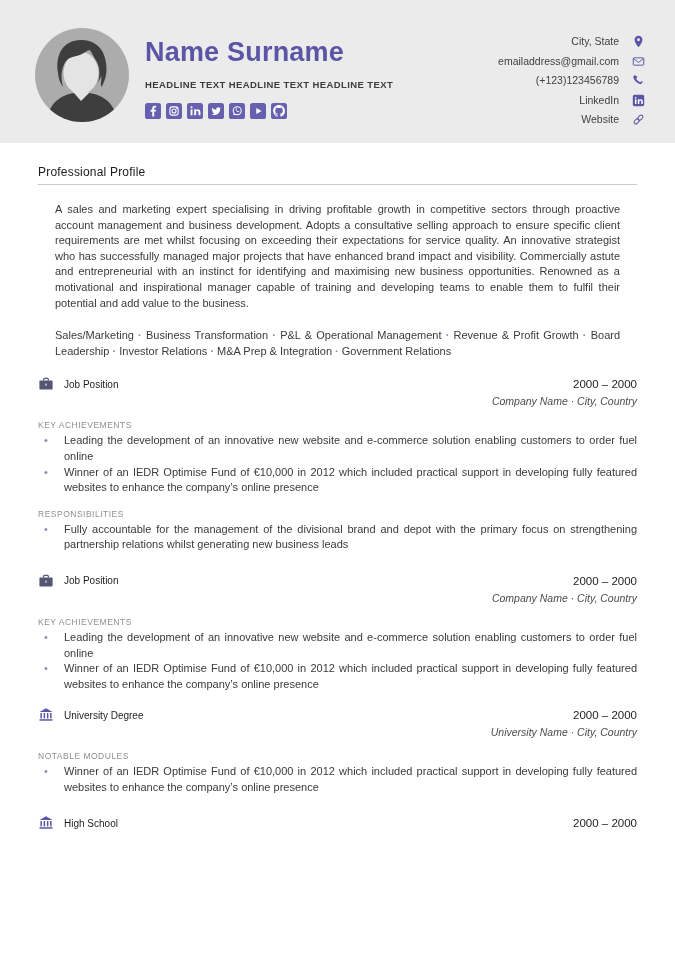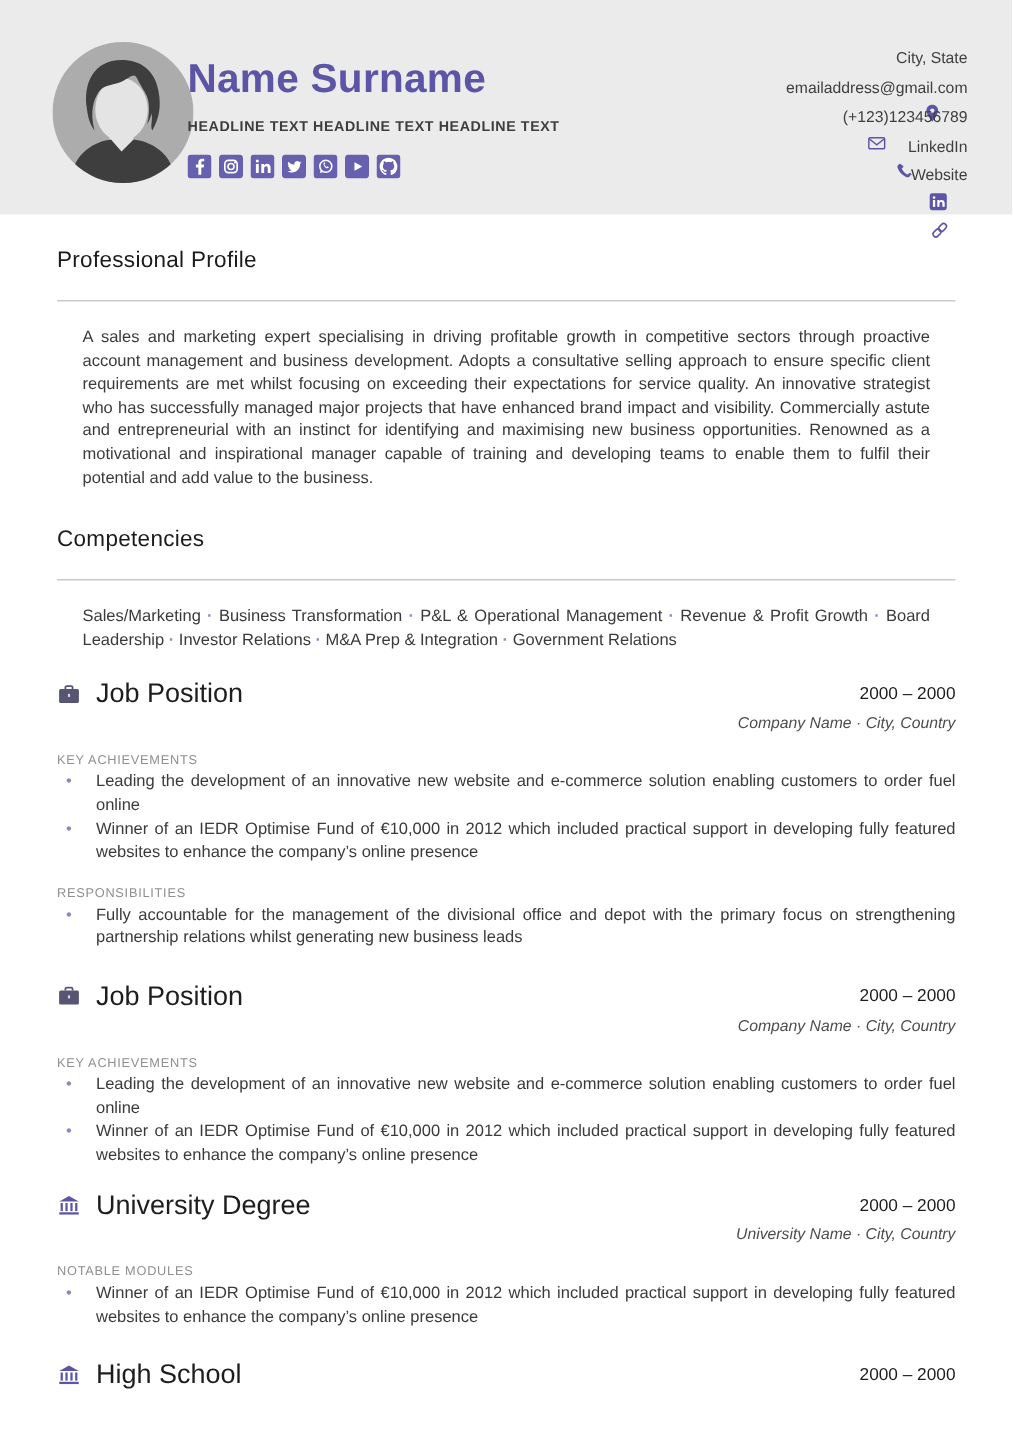--- a/index.html
+++ b/index.html
@@ -3,43 +3,43 @@
 <meta charset="utf-8">
 <style>
   * { box-sizing: border-box; }
   html,body { margin:0; padding:0; background:#fff; }
   body { font-family:"Liberation Sans", sans-serif; }
   .page { width:675px; min-height:956px; background:#fff; position:relative; overflow:hidden; }
 
   
   .header { height:143px; background:#ebebeb; position:relative; }
   .avatar { position:absolute; left:35px; top:28px; width:94px; height:94px; }
-  .identity { position:absolute; left:125px; top:38px; }
+  .identity { position:absolute; left:145px; top:38px; }
   .name { margin:0; font-size:27px; line-height:28px; font-weight:bold; color:#5c55a5; letter-spacing:.2px; }
   .headline { margin-top:13px; font-size:9.5px; font-weight:bold; color:#3d3d3d; letter-spacing:.4px;text-align:right; }
   .social { margin-top:13px; display:flex; gap:5px; }
   .s-icon { display:block; width:16px; height:16px; cursor:pointer; }
   .contact { position:absolute; right:30px; top:33px; display:flex; flex-direction:column; gap:5.5px; align-items:flex-end; }
-  .c-row { display:flex; align-items:center; gap:24px; height:14px; cursor:pointer;flex-direction:column; }
+  .c-row { display:flex; align-items:flex-end; gap:13px; height:14px; cursor:pointer; }
   .c-label { font-size:10.5px; color:#3f3f3f; }
   .c-icon { width:13px; height:13px; display:block; }
 
   
   .content { padding:0 38px 30px; }
-  .sec-title { font-size:15px; font-weight:400; color:#1b1b1b; margin:24px 0 13px;
-               padding-bottom:18px; border-bottom:1px solid #c9c9c9; letter-spacing:.2px; }
+  .sec-title { font-size:12px; font-weight:400; color:#1b1b1b; margin:24px 0 13px;
+               padding-bottom:5px; border-bottom:1px solid #c9c9c9; letter-spacing:.2px; }
   .content section:first-child .sec-title { margin-top:22px; }
   .body-text { margin:17px; font-size:11px; line-height:15.6px; color:#3a3a3a; text-align:justify; }
   .sep { color:#8d89b8; font-weight:bold; }
 
   .entry { margin-top:15px; }
   .entry + .entry { margin-top:20px; }
   .entry-head { display:flex; align-items:center; }
   .e-icon { width:16px; height:16px; margin-right:10px; flex:none; }
-  .entry-title { font-size:18px; color:#1d1d1d; }
+  .entry-title { font-size:10px; color:#1d1d1d; }
   .entry-date { margin-left:auto; font-size:11.5px; color:#1d1d1d; white-space:nowrap; }
   .entry-sub { margin:3px 0 0 26px; font-size:10.5px; font-style:italic; color:#4d4d4d;text-align:right; }
 
   .group-label { margin:13px 0 0; font-size:8.5px; color:#8f8f8f; letter-spacing:.5px; }
   .bullets { list-style:none; margin:3px 0 0; padding:0 0 0 26px; }
   .bullets li { position:relative; font-size:11px; line-height:15.6px; color:#3a3a3a; text-align:justify; }
   .bullets li::before { content:"•"; position:absolute; left:-20px; top:0; color:#8d89b8; font-size:11px; }
 </style>
 </head>
 <body>
@@ -177,21 +177,20 @@
   </header>
 
   <main class="content">
 
     <section>
       <h2 class="sec-title">Professional Profile</h2>
       <p class="body-text">A sales and marketing expert specialising in driving profitable growth in competitive sectors through proactive account management and business development. Adopts a consultative selling approach to ensure specific client requirements are met whilst focusing on exceeding their expectations for service quality. An innovative strategist who has successfully managed major projects that have enhanced brand impact and visibility. Commercially astute and entrepreneurial with an instinct for identifying and maximising new business opportunities. Renowned as a motivational and inspirational manager capable of training and developing teams to enable them to fulfil their potential and add value to the business.</p>
     </section>
 
     <section>
-      <h2 class="sec-title">Competencies</h2>
       <p class="body-text">Sales/Marketing<span class="sep"> · </span>Business Transformation<span class="sep"> · </span>P&amp;L &amp; Operational Management<span class="sep"> · </span>Revenue &amp; Profit Growth<span class="sep"> · </span>Board Leadership<span class="sep"> · </span>Investor Relations<span class="sep"> · </span>M&amp;A Prep &amp; Integration<span class="sep"> · </span>Government Relations</p>
     </section>
 
     <section>
 
       <div class="entry">
         <div class="entry-head">
           <span class="e-icon">
             <svg viewBox="0 0 16 16">
                 <path d="M5.6 4.4V3.4c0-.6.5-1 1-1h2.8c.5 0 1 .4 1 1v1" fill="none" stroke="#565574" stroke-width="1.2"></path>
@@ -205,21 +204,21 @@
         <div class="entry-sub">Company Name · City, Country</div>
 
         <div class="group-label">KEY ACHIEVEMENTS</div>
         <ul class="bullets">
           <li>Leading the development of an innovative new website and e-commerce solution enabling customers to order fuel online</li>
           <li>Winner of an IEDR Optimise Fund of €10,000 in 2012 which included practical support in developing fully featured websites to enhance the company’s online presence</li>
         </ul>
 
         <div class="group-label">RESPONSIBILITIES</div>
         <ul class="bullets">
-          <li>Fully accountable for the management of the divisional office and depot with the primary focus on strengthening partnership relations whilst generating new business leads</li>
+          <li>Fully accountable for the management of the divisional brand and depot with the primary focus on strengthening partnership relations whilst generating new business leads</li>
         </ul>
       </div>
 
       <div class="entry">
         <div class="entry-head">
           <span class="e-icon">
             <svg viewBox="0 0 16 16">
                 <path d="M5.6 4.4V3.4c0-.6.5-1 1-1h2.8c.5 0 1 .4 1 1v1" fill="none" stroke="#565574" stroke-width="1.2"></path>
                 <rect x="1.4" y="4.4" width="13.2" height="9.2" rx="1" fill="#565574"></rect>
                 <rect x="7.3" y="7.6" width="1.4" height="2" fill="#ebebeb" opacity="0.9"></rect>

